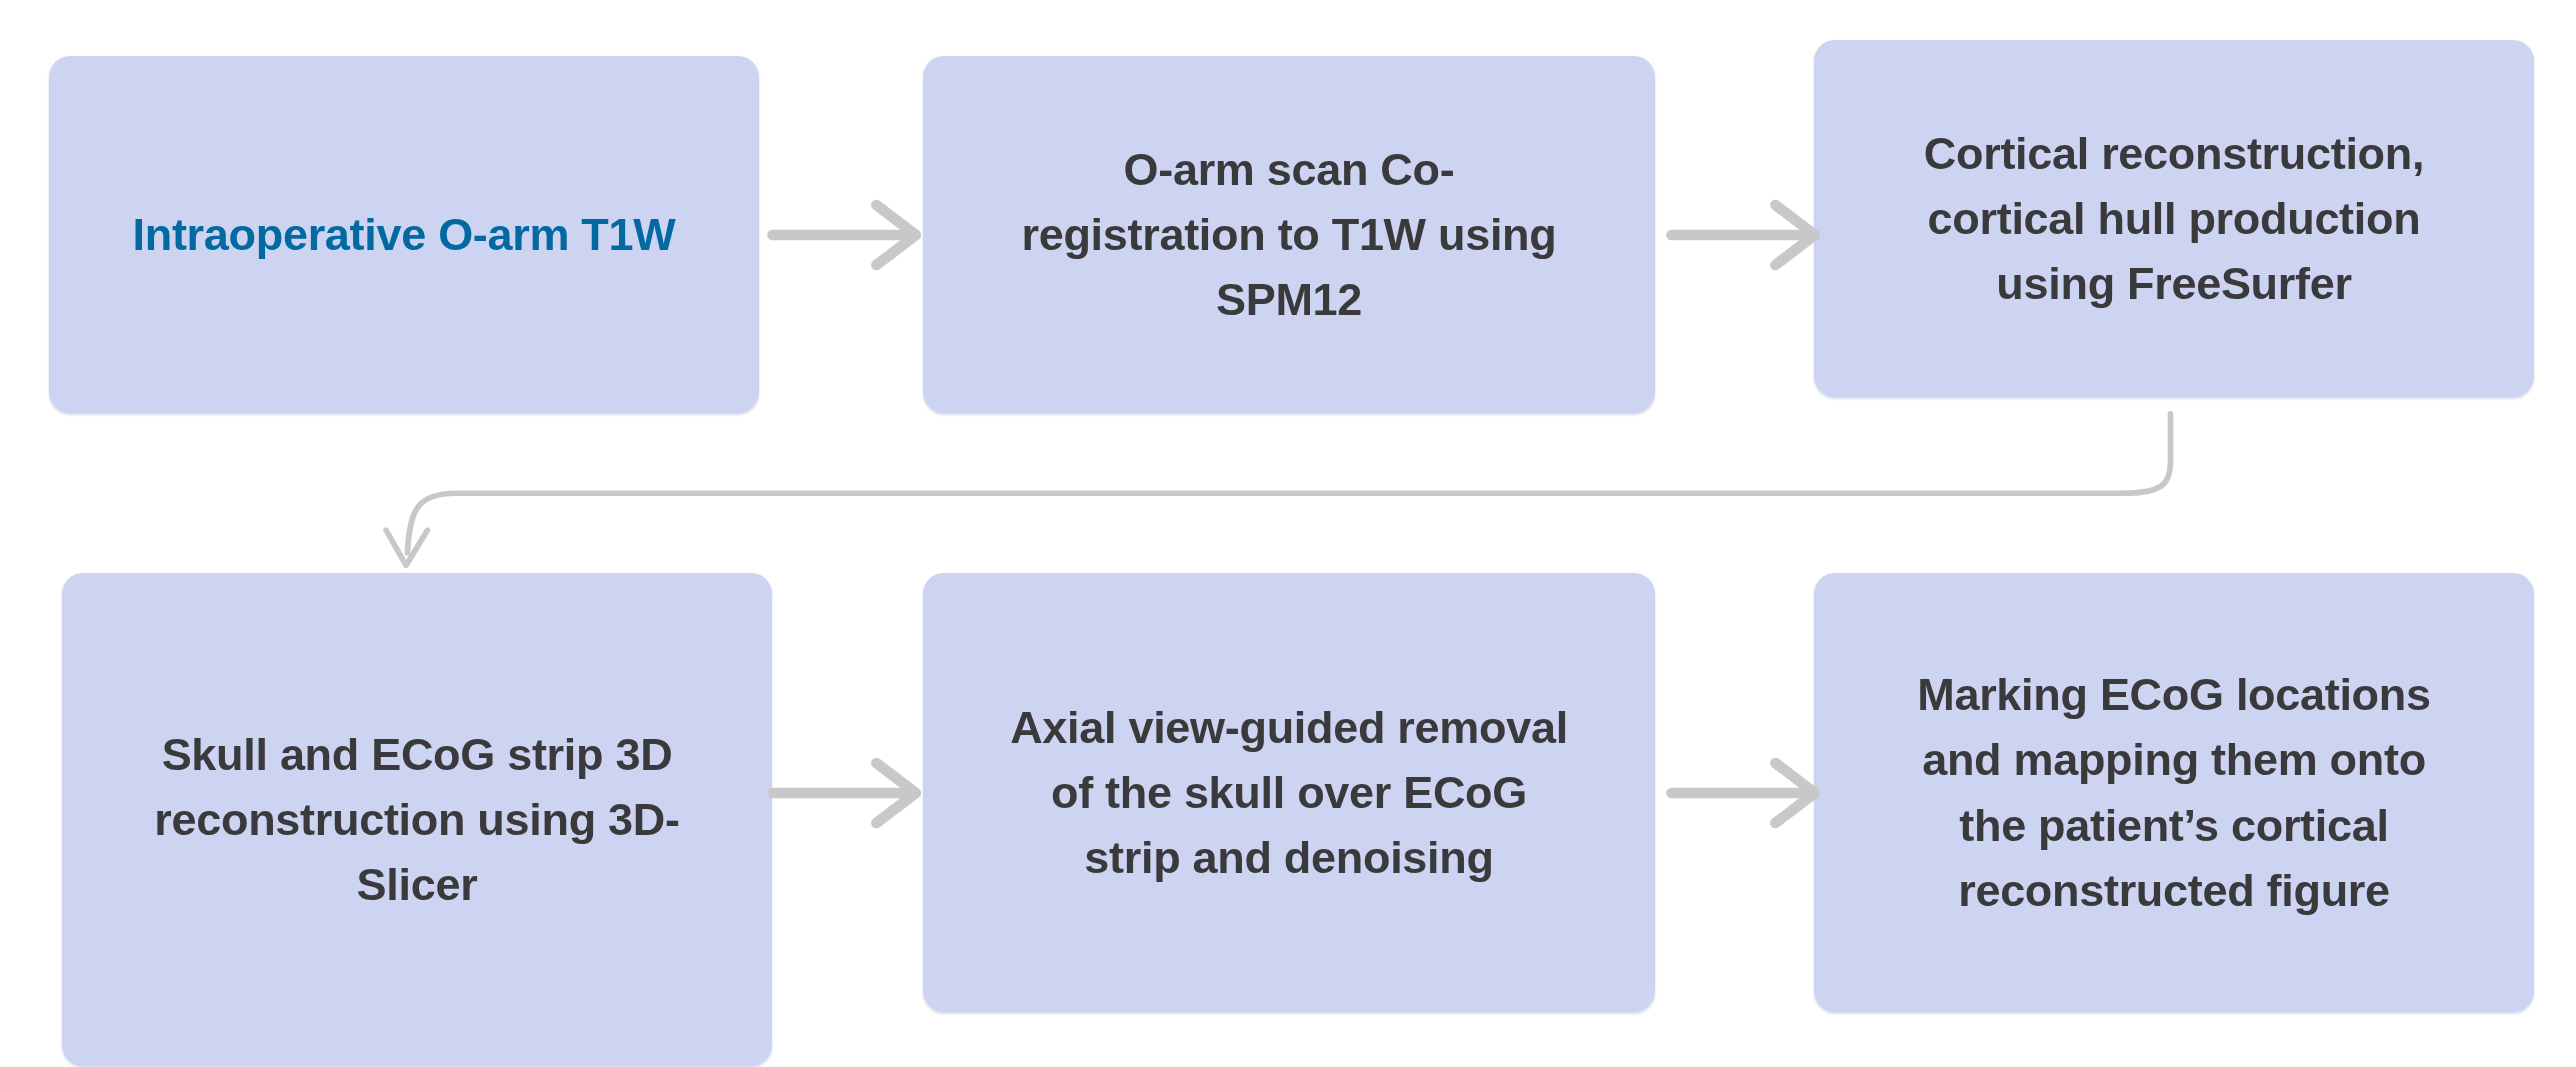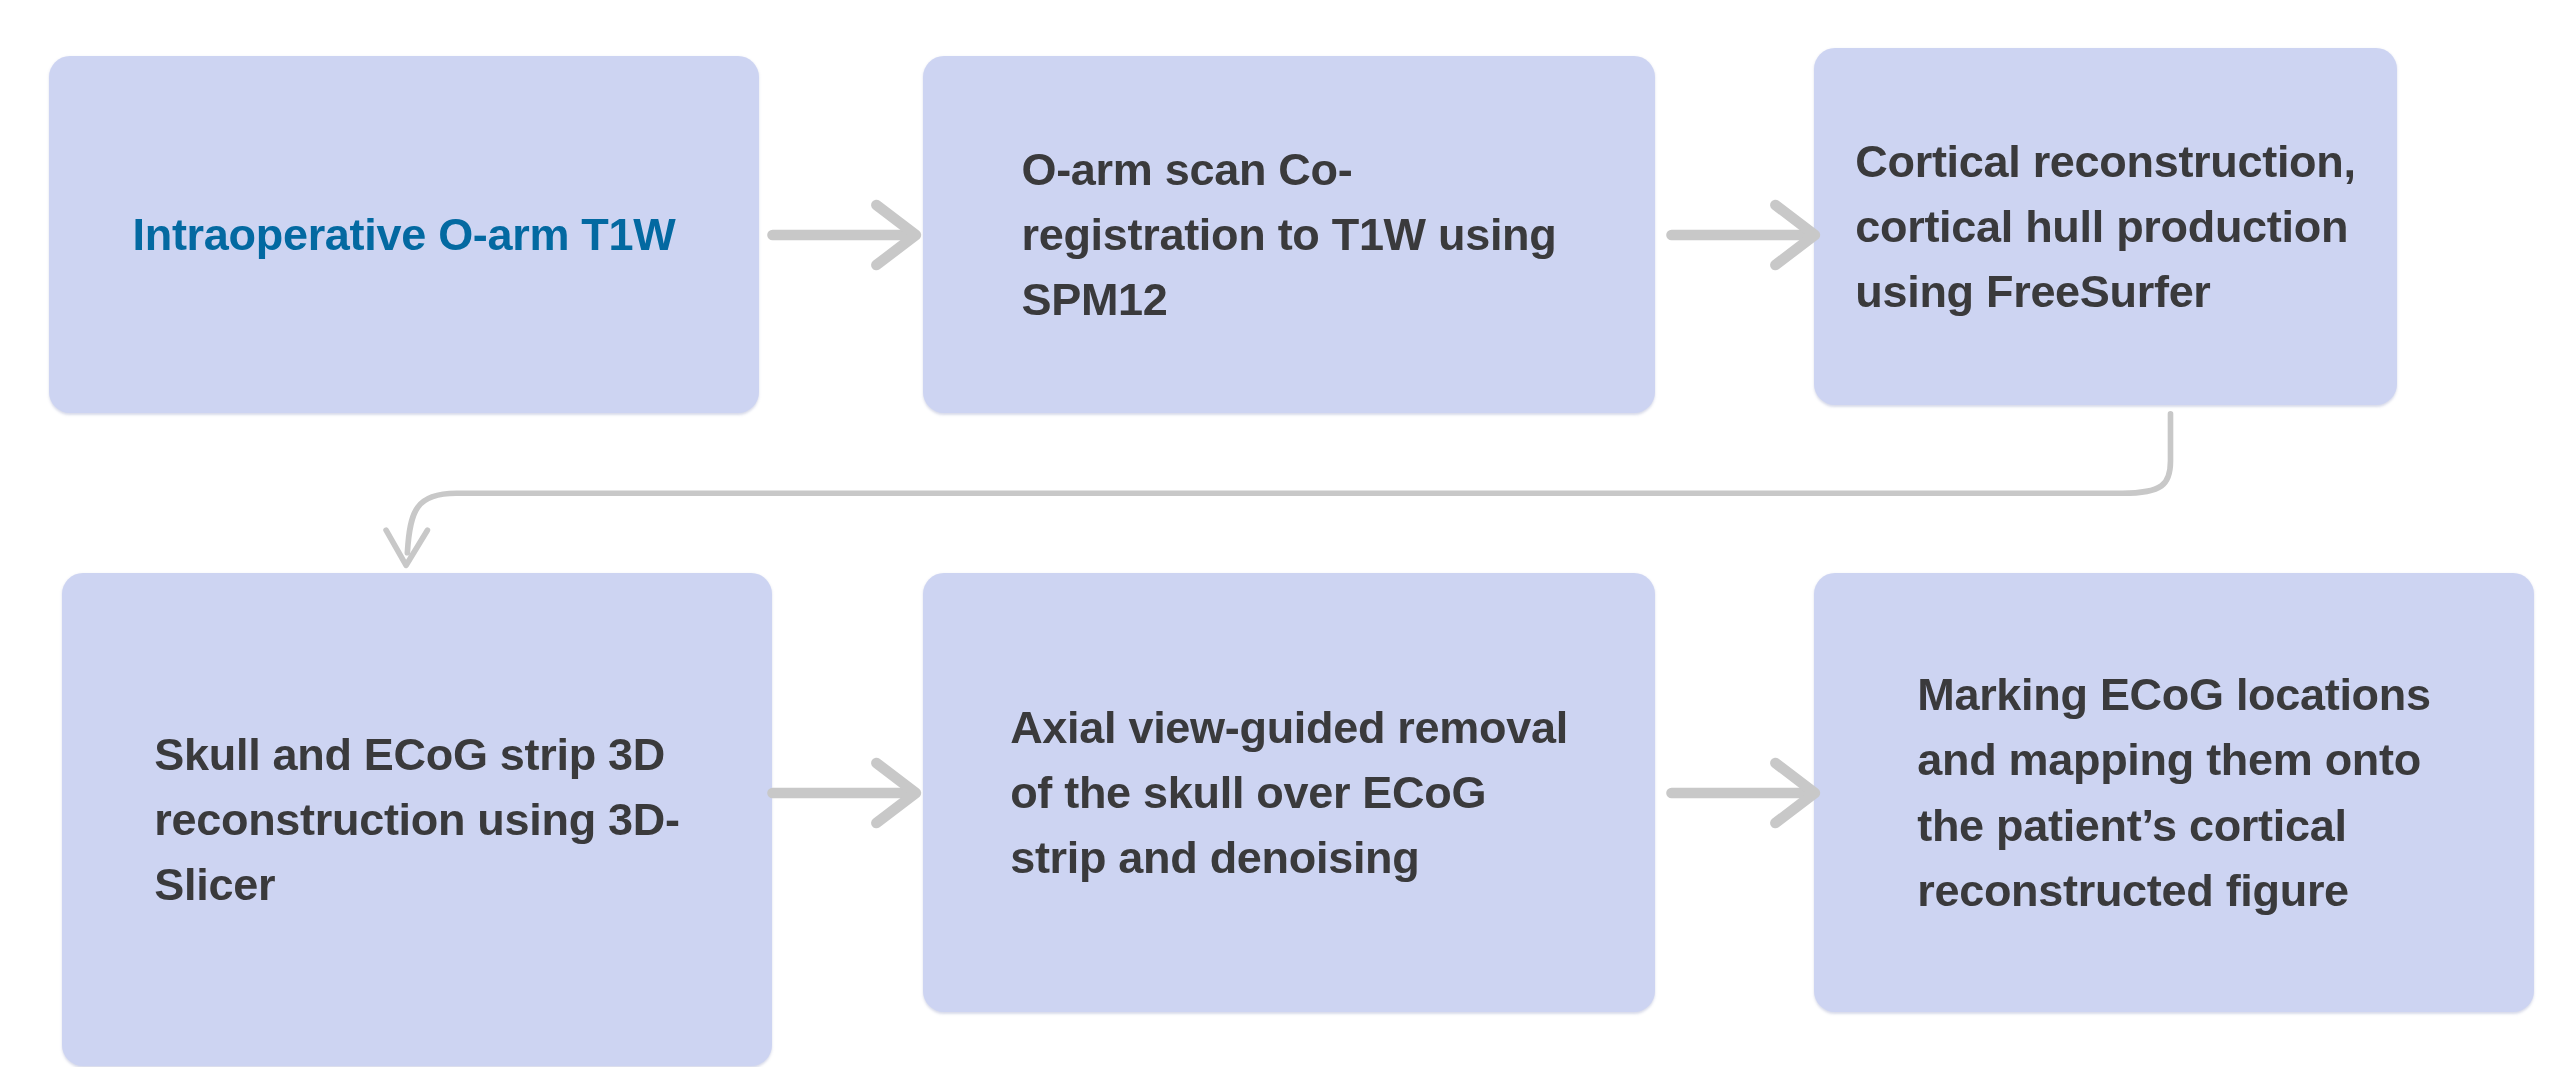--- a/index.html
+++ b/index.html
@@ -27,26 +27,27 @@
     justify-content: center;
     padding: 0 25px;
     box-sizing: border-box;
     box-shadow: 0 1.9px 2.5px rgba(125, 135, 185, 0.30);
   }
   .node-label {
     font-weight: 700;
     font-size: 45px;
     line-height: 1.45;
     letter-spacing: -0.3px;
+    text-align: center;
     white-space: pre-line;
   }
   
   .n1 { left:   49px; top:  56px; width: 710px; height: 357px; }
   .n2 { left: 923px; top:  56px; width: 732px; height: 357px; }
-  .n3 { left: 1814px; top:  48px; width: 583px; height: 357px; }
+  .n3 { left: 1814px; top:  40px; width: 720px; height: 357px; }
   
   .n4 { left:   62px; top: 573px; width: 710px; height: 493px; }
   .n5 { left: 923px; top: 573px; width: 732px; height: 439px; }
   .n6 { left: 1814px; top: 573px; width: 720px; height: 439px; }
 
   .arrow { position: absolute; }
   .a1 { left: 760px; top: 191px; }
   .a2 { left: 1659px; top: 191px; }
   .a3 { left: 760px; top: 749px; }
   .a4 { left: 1659px; top: 749px; }

